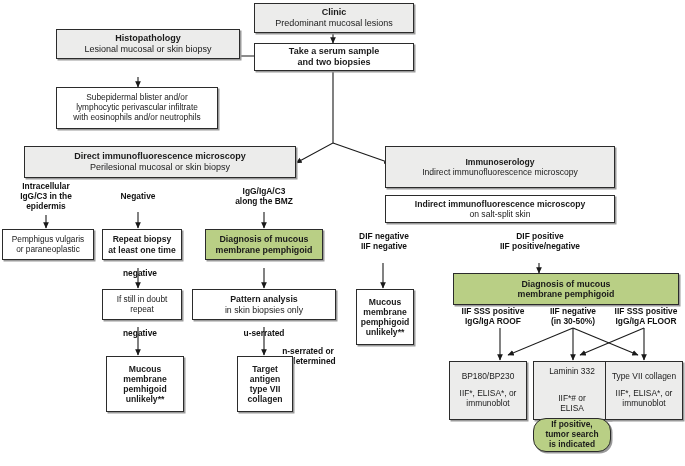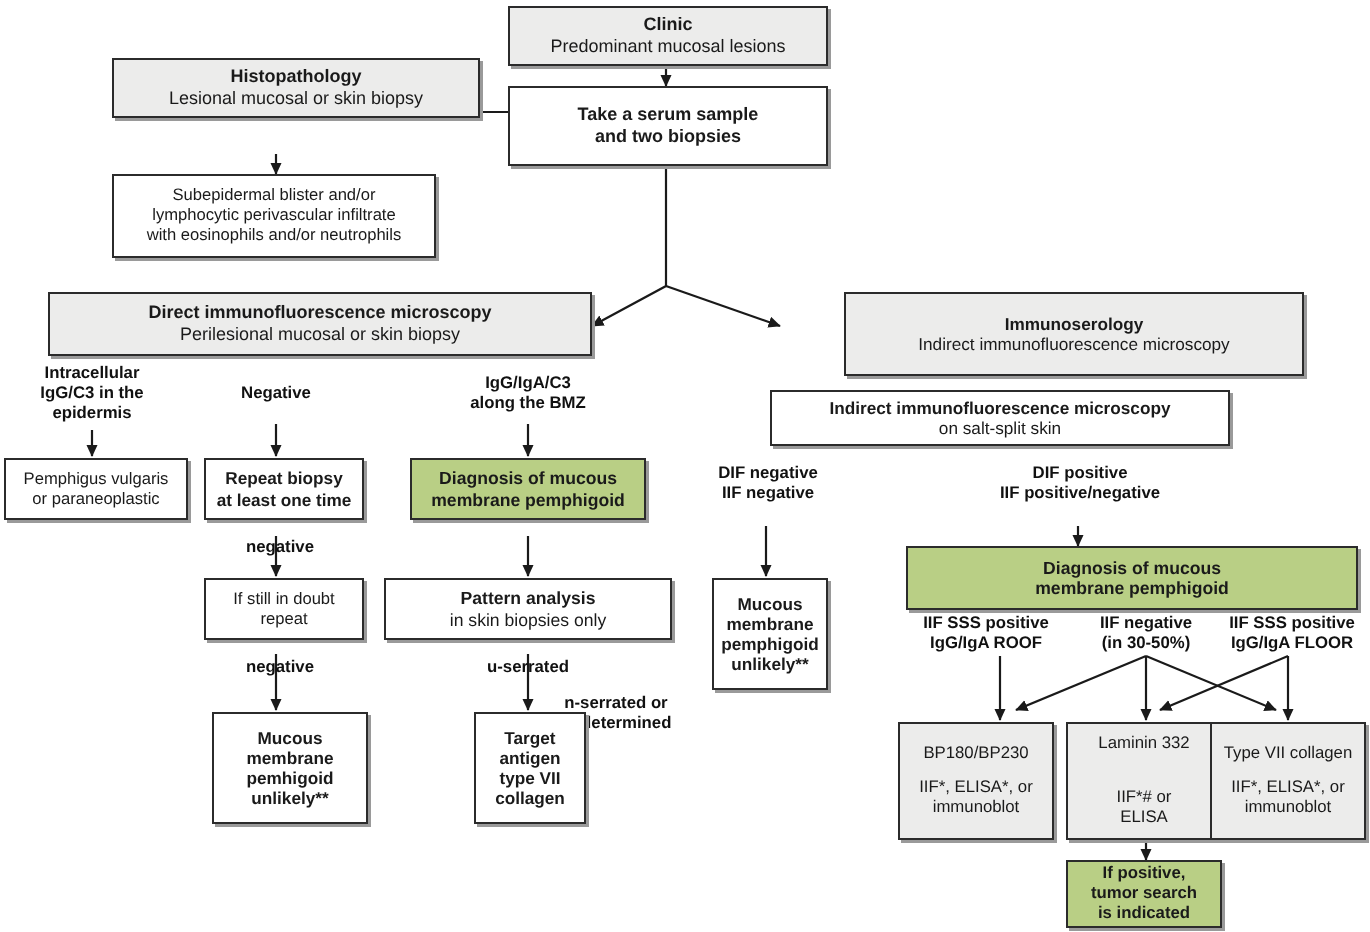--- a/index.html
+++ b/index.html
@@ -52,42 +52,42 @@
       <path d="M644,328 L580,355"></path>
       <path d="M573,420 L573,430"></path>
     </g>
   </svg>
 
   <div class="node grey" style="left:254px;top:3px;width:160px;height:30px;font-size:9px;">
     <span class="ln t-bold">Clinic</span>
     <span class="ln t-reg">Predominant mucosal lesions</span>
   </div>
 
-  <div class="node white" style="left:254px;top:43px;width:160px;height:40px;font-size:9px;font-weight:bold;">
+  <div class="node white" style="left:254px;top:43px;width:160px;height:28px;font-size:9px;font-weight:bold;">
     <span class="ln">Take a serum sample</span>
     <span class="ln">and two biopsies</span>
   </div>
 
   <div class="node grey" style="left:56px;top:29px;width:184px;height:30px;font-size:9px;">
     <span class="ln t-bold">Histopathology</span>
     <span class="ln t-reg">Lesional mucosal or skin biopsy</span>
   </div>
 
   <div class="node white" style="left:56px;top:87px;width:162px;height:42px;font-size:8.3px;">
     <span class="ln">Subepidermal blister and/or</span>
     <span class="ln">lymphocytic perivascular infiltrate</span>
     <span class="ln">with eosinophils and/or neutrophils</span>
   </div>
 
   <div class="node grey" style="left:24px;top:146px;width:272px;height:32px;font-size:9px;">
     <span class="ln t-bold">Direct immunofluorescence microscopy</span>
     <span class="ln t-reg">Perilesional mucosal or skin biopsy</span>
   </div>
 
-  <div class="node grey" style="left:385px;top:146px;width:230px;height:42px;font-size:8.6px;margin-left:37px;">
+  <div class="node grey" style="left:385px;top:146px;width:230px;height:42px;font-size:8.6px;">
     <span class="ln t-bold">Immunoserology</span>
     <span class="ln t-reg">Indirect immunofluorescence microscopy</span>
   </div>
 
   <div class="node white" style="left:385px;top:195px;width:230px;height:28px;font-size:8.6px;">
     <span class="ln t-bold">Indirect immunofluorescence microscopy</span>
     <span class="ln t-reg">on salt-split skin</span>
   </div>
 
   <div class="lbl b" style="left:6px;top:182px;width:80px;font-size:8.4px;">
@@ -202,19 +202,19 @@
     <span class="ln">IIF*# or</span>
     <span class="ln">ELISA</span>
   </div>
 
   <div class="node grey" style="left:605px;top:361px;width:78px;height:59px;font-size:8.4px;">
     <span class="ln" style="margin-bottom:7px;">Type VII collagen</span>
     <span class="ln">IIF*, ELISA*, or</span>
     <span class="ln">immunoblot</span>
   </div>
 
-  <div class="node green" style="left:533px;top:430px;width:78px;height:34px;font-size:8.4px;font-weight:bold;">
+  <div class="node green" style="left:533px;top:418px;width:78px;height:34px;font-size:8.4px;font-weight:bold;border-radius:13px;">
     <span class="ln">If positive,</span>
     <span class="ln">tumor search</span>
     <span class="ln">is indicated</span>
   </div>
 
 </div>
 
 </body></html>

